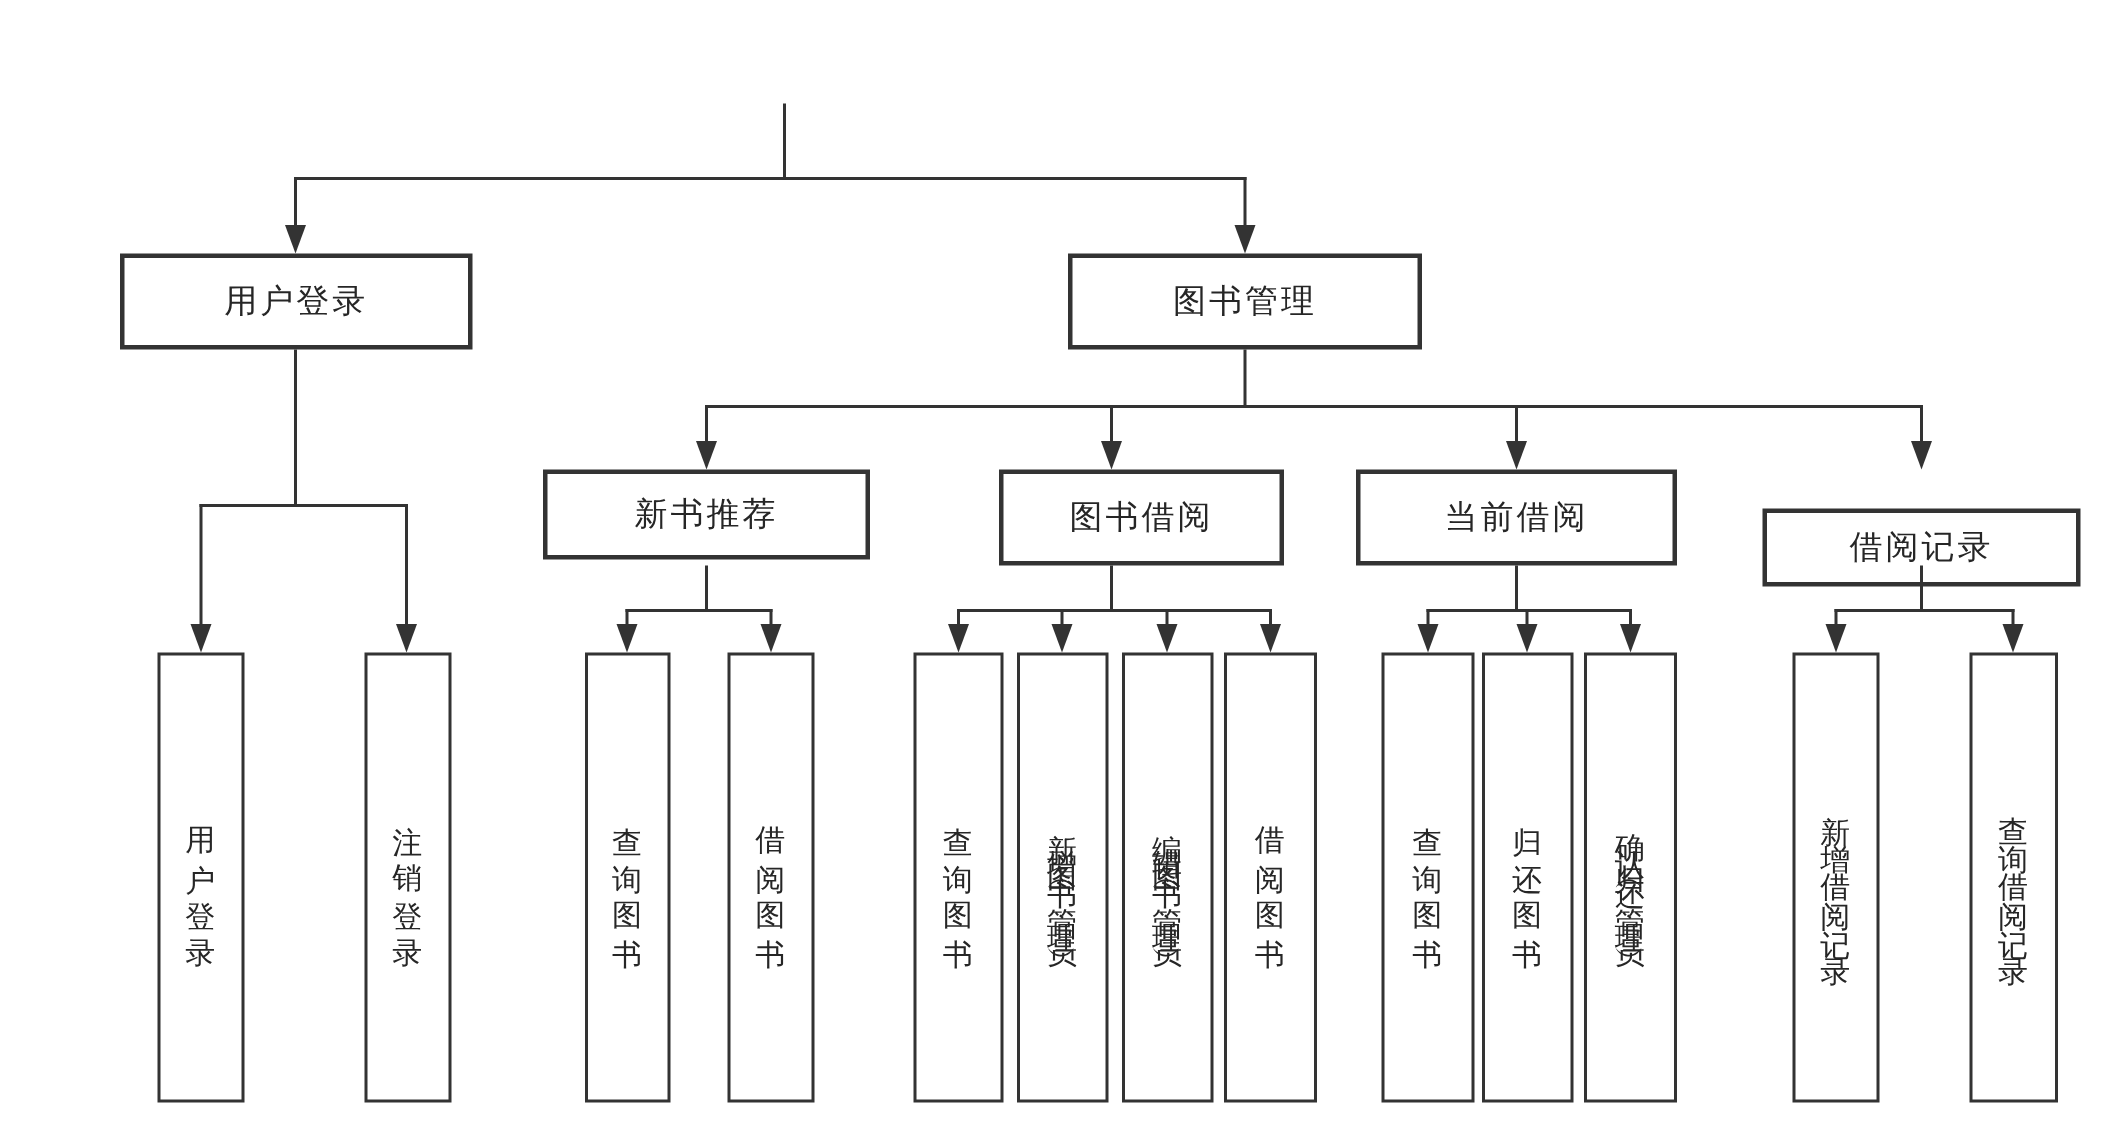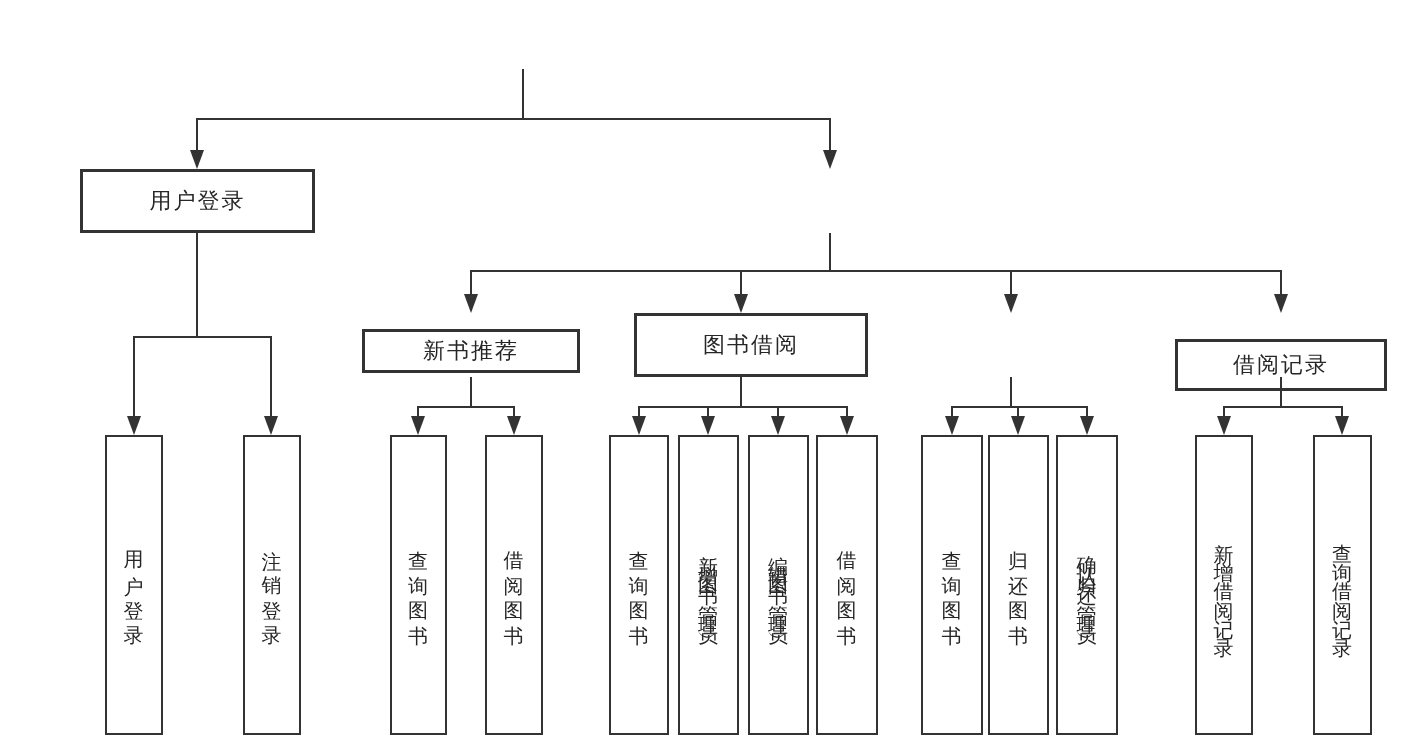--- a/index.html
+++ b/index.html
@@ -72,26 +72,32 @@
 </style>
 </head>
 <body>
 
 <div class="canvas">
 
 
   <div class="hbox" style="left:80px; top:169px; width:235px; height:64px;">
     <span>用户登录</span>
   </div>
-
-  <div class="hbox" style="left:362px; top:313px; width:218px; height:44px;margin-top:16px;">
+  <div class="hbox" style="left:712px; top:169px; width:236px; height:64px;">
+    <span>图书管理</span>
+  </div>
+
+  <div class="hbox" style="left:362px; top:313px; width:218px; height:60px;">
     <span>新书推荐</span>
   </div>
-  <div class="hbox" style="left:634px; top:313px; width:234px; height:64px;">
+  <div class="hbox" style="left:666px; top:313px; width:190px; height:64px;">
     <span>图书借阅</span>
+  </div>
+  <div class="hbox" style="left:904px; top:313px; width:214px; height:64px;">
+    <span>当前借阅</span>
   </div>
   <div class="hbox" style="left:1175px; top:313px; width:212px; height:52px;margin-top:26px;">
     <span>借阅记录</span>
   </div>
 
   <div class="vbox" style="left:105px; width:58px;">
     <span class="sp-wide">用户登录</span>
   </div>
   <div class="vbox" style="left:243px; width:58px;">
     <span class="sp-wide">注销登录</span>

